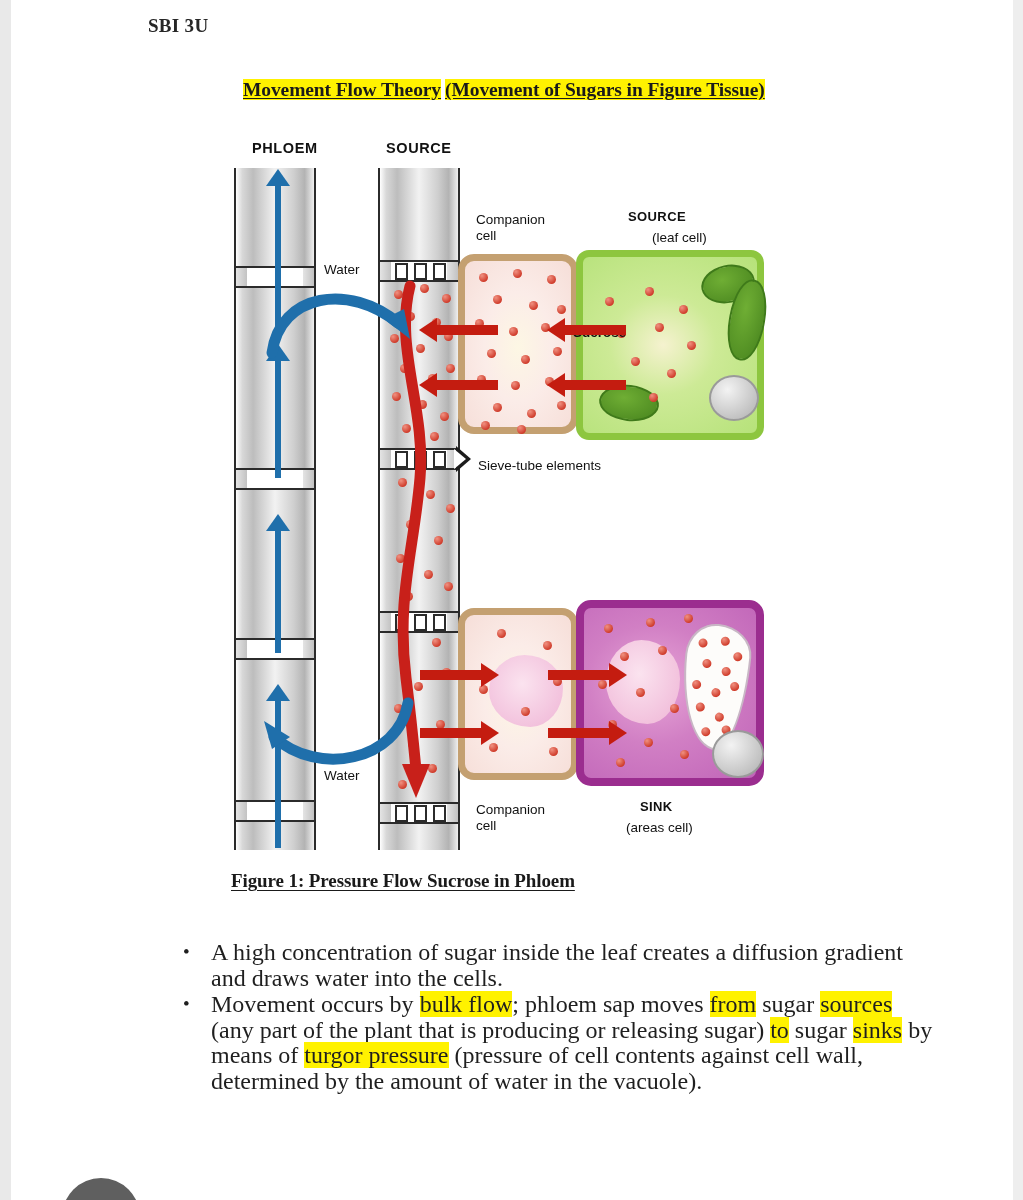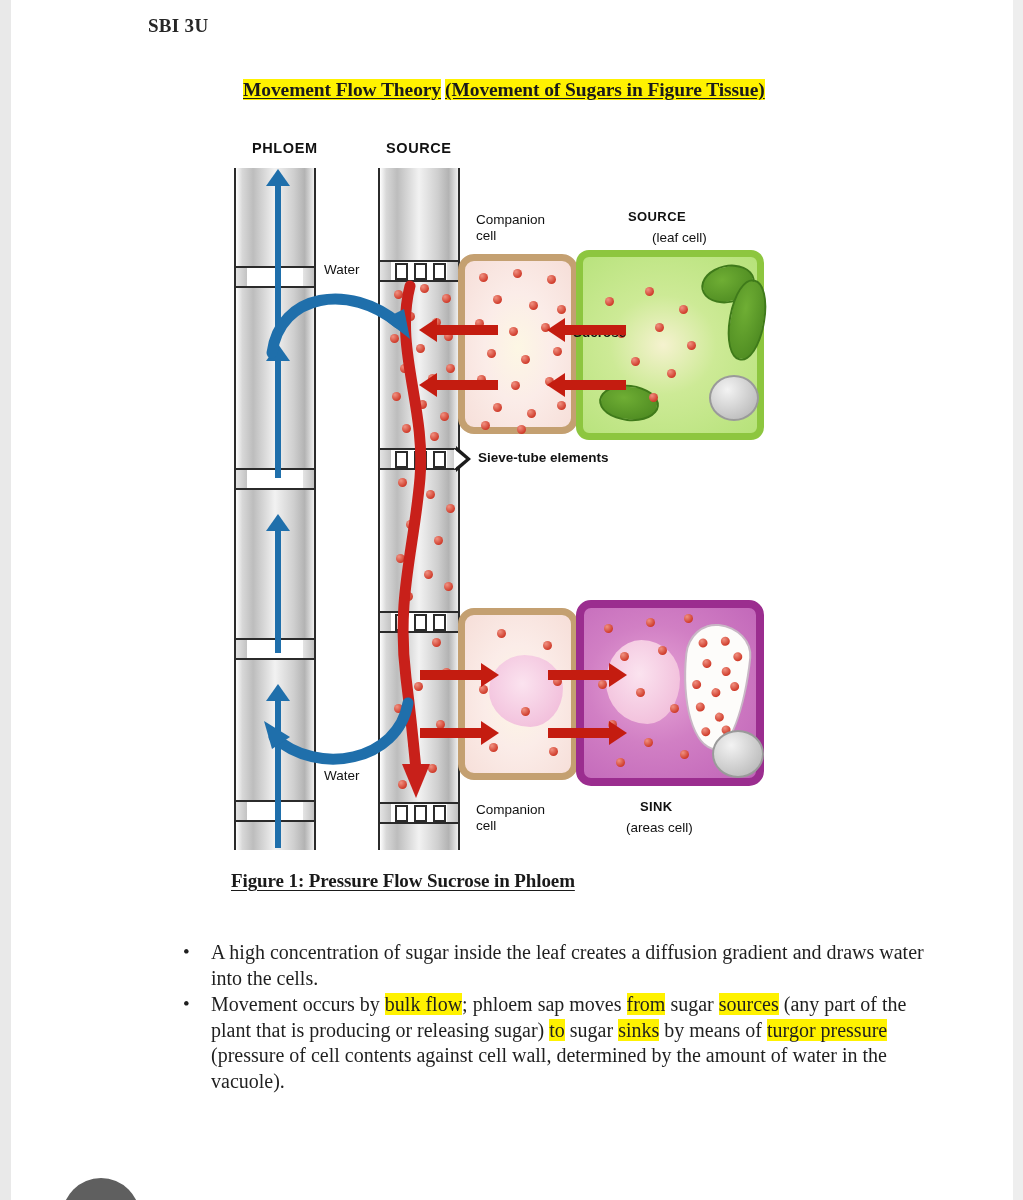--- a/index.html
+++ b/index.html
@@ -252,21 +252,21 @@
     width: 760px;
     margin: 0;
     padding: 0;
     list-style: none;
   }
   .body-item {
     position: relative;
     padding-left: 31px;
     margin-bottom: 1px;
     font-family: "Liberation Serif", serif;
-    font-size: 20px;
+    font-size: 24px;
     line-height: 25.5px;
     color: #1f1f1f;
   }
   .body-item::before {
     content: "\2022";
     position: absolute;
     left: 3px;
     top: -1px;
     font-size: 19px;
     color: #1f1f1f;
@@ -443,21 +443,21 @@
   </div>
 
   <div class="arrow-red to-left" style="top:185px; left:208px; width:62px;"></div>
   <div class="arrow-red to-left" style="top:185px; left:336px; width:62px;"></div>
   <div class="arrow-red to-left" style="top:240px; left:208px; width:62px;"></div>
   <div class="arrow-red to-left" style="top:240px; left:336px; width:62px;"></div>
 
   <div class="bracket" style="top:306px; left:228px;">
     <div class="bracket-inner" style="top:-10px; left:-17px;"></div>
   </div>
-  <div class="lbl lbl-reg" style="top:310px; left:250px; font-weight:700;">Sieve-tube elements</div>
+  <div class="lbl lbl-reg" style="top:318px; left:250px; font-weight:400;">Sieve-tube elements</div>
 
   <div class="cell cell-companion" style="top:468px; left:230px; width:120px; height:172px;">
     <div class="vacuole-pink" style="top:40px; left:24px; width:74px; height:72px;"></div>
     <div class="sugar-dot" style="left:32px; top:14px;"></div>
     <div class="sugar-dot" style="left:78px; top:26px;"></div>
     <div class="sugar-dot" style="left:14px; top:70px;"></div>
     <div class="sugar-dot" style="left:88px; top:62px;"></div>
     <div class="sugar-dot" style="left:56px; top:92px;"></div>
     <div class="sugar-dot" style="left:24px; top:128px;"></div>
     <div class="sugar-dot" style="left:84px; top:132px;"></div>

